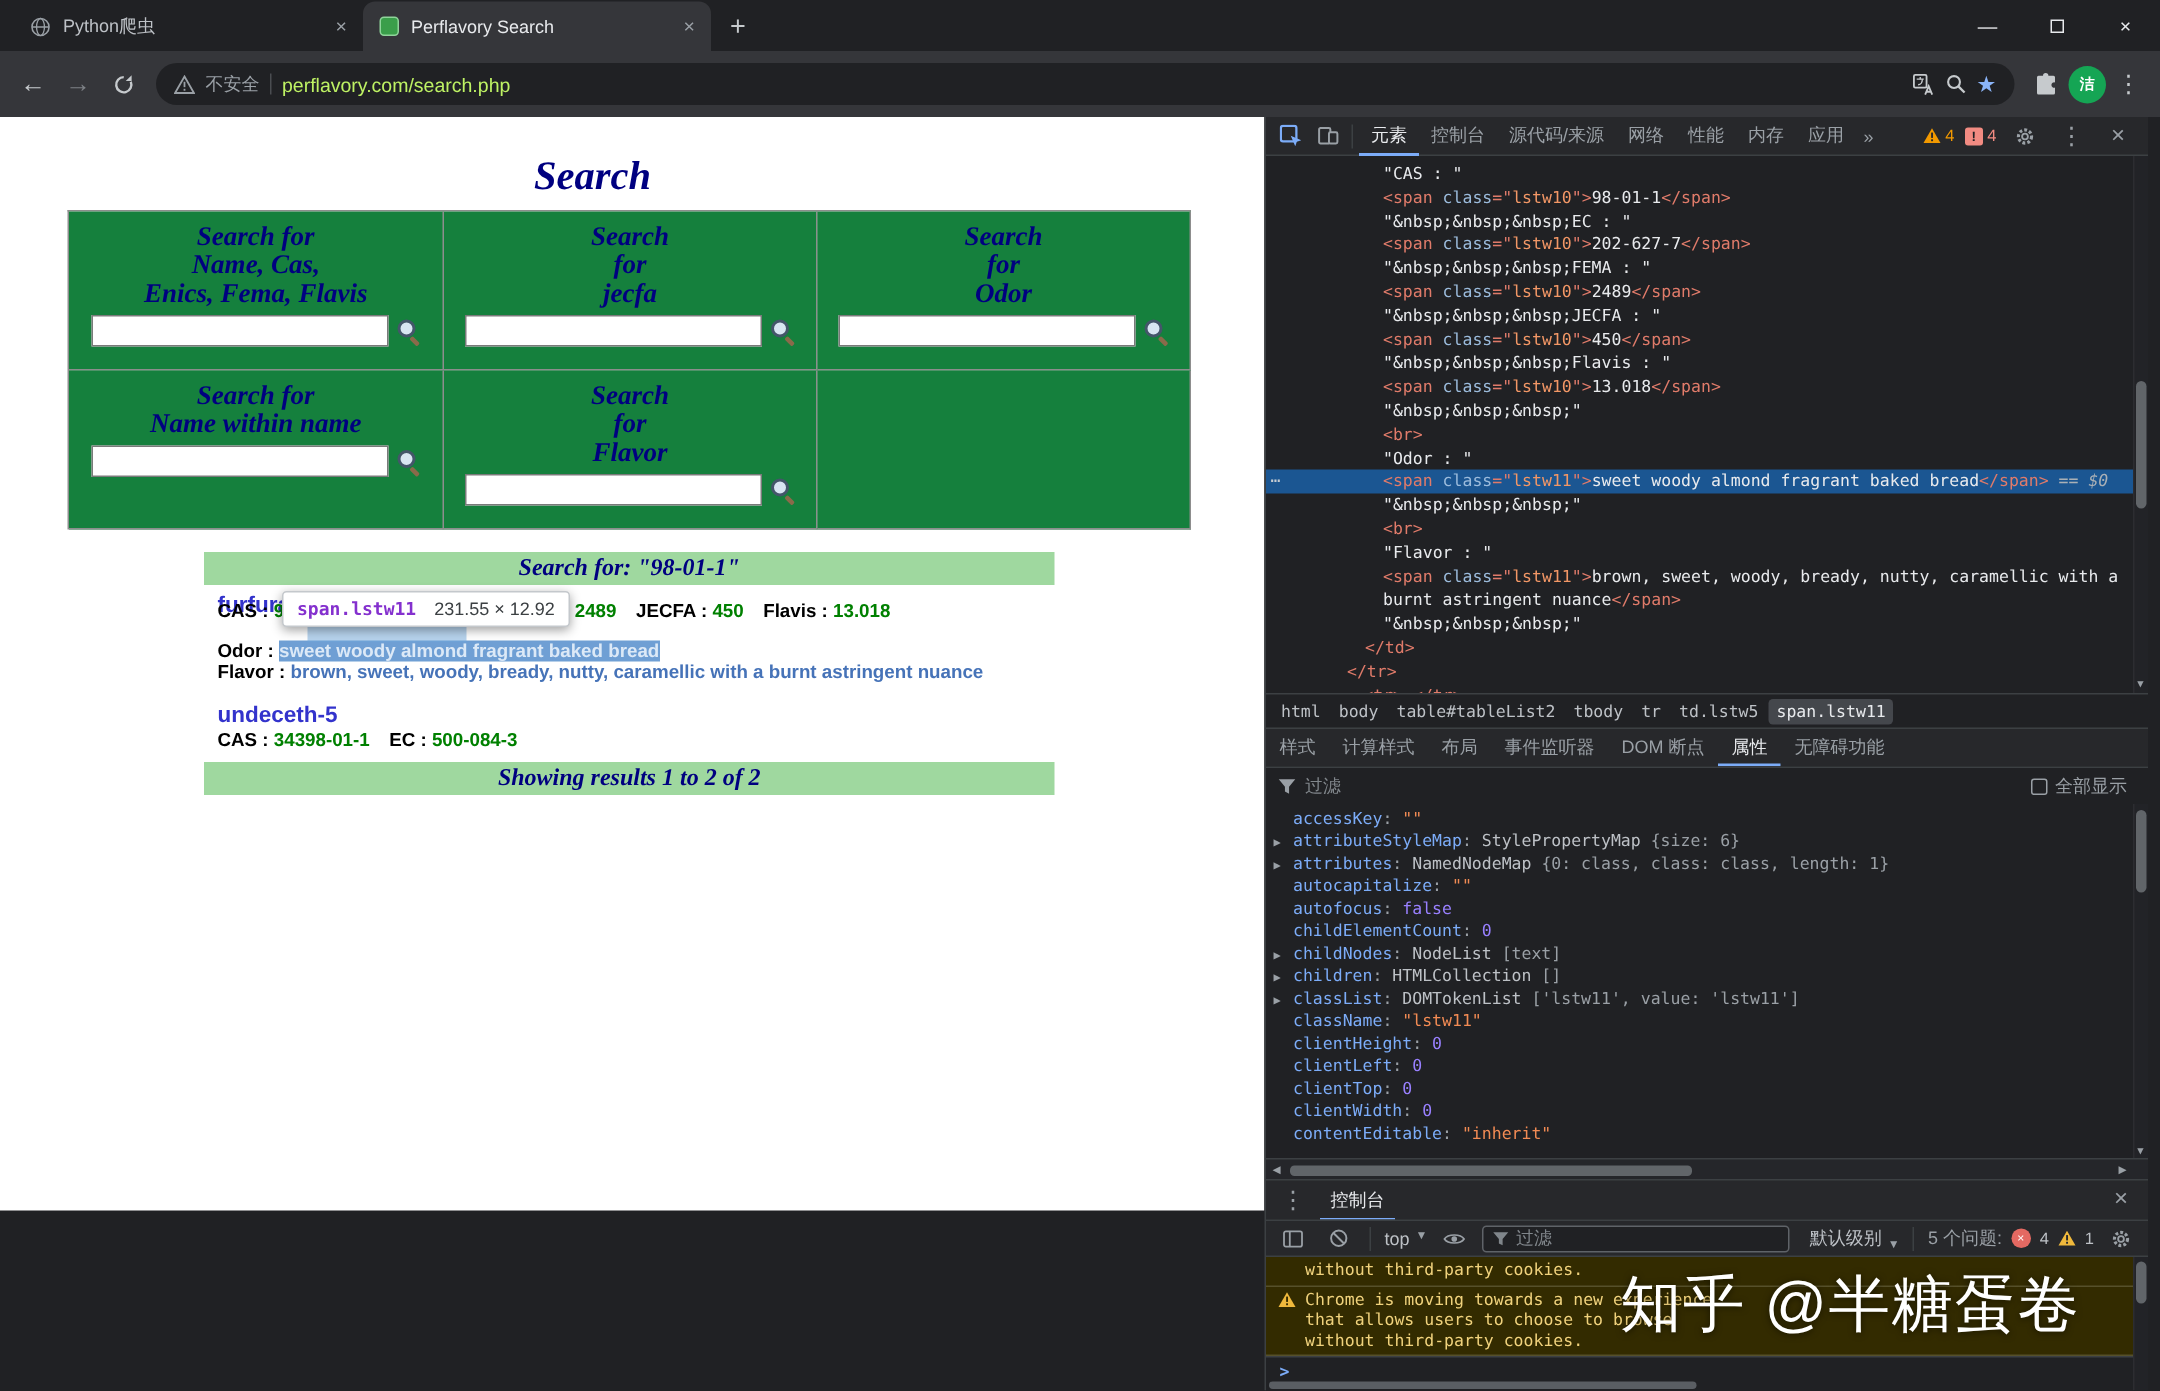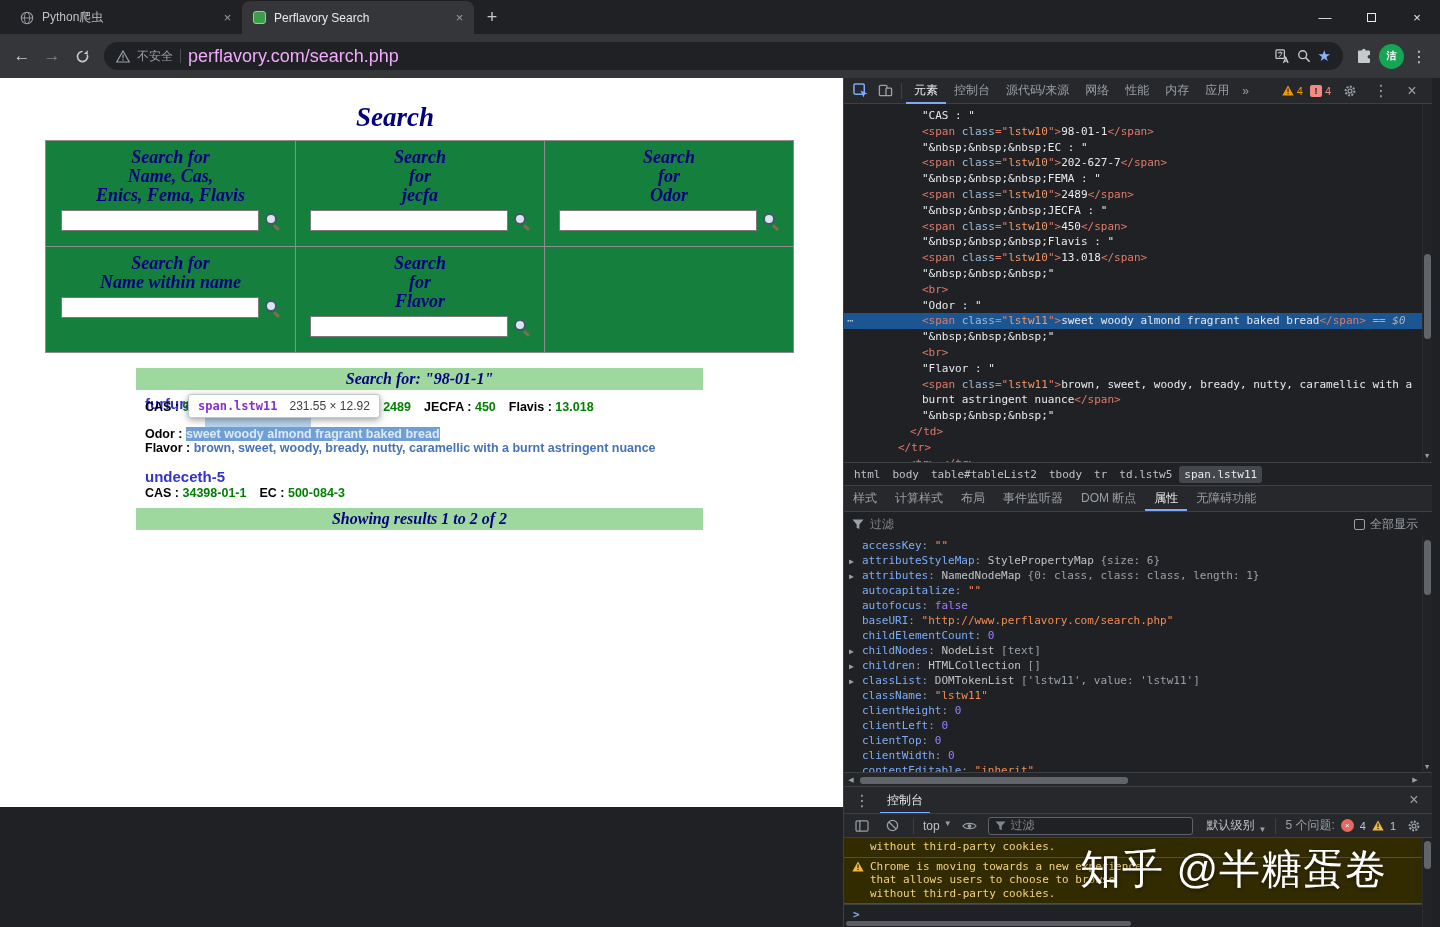--- a/index.html
+++ b/index.html
@@ -17,21 +17,21 @@
 .fav-perf{width:13px;height:13px;border-radius:3px;background:#3a9e4a;border:1px solid #8fd49a}
 .newtab{width:28px;height:28px;color:#c6cacd;font-size:18px;display:flex;align-items:center;justify-content:center;margin:0 0 3px 4px}
 .wincontrols{margin-left:auto;display:flex;height:34px;align-self:flex-start}
 .winbtn{width:46px;display:flex;align-items:center;justify-content:center;color:#e8eaed;font-size:13px}
 .maxbox{width:9px;height:9px;border:1px solid #e8eaed}
 .toolbar{height:44px;background:#35363a;display:flex;align-items:center;padding:0 8px;gap:2px}
 .navbtn{width:28px;height:28px;display:flex;align-items:center;justify-content:center;color:#c6cacd;font-size:17px;border-radius:50%}
 .navbtn.dim{color:#7d8186}
 .omnibox{flex:1;height:28px;background:#202124;border-radius:14px;display:flex;align-items:center;padding:0 12px;margin:0 6px;color:#9aa0a6;font-size:12px;gap:7px}
 .omni-div{width:1px;height:14px;background:#4a4d51}
-.omni-url{color:#f0abfc;font-size:18px;flex:1;white-space:nowrap}
+.omni-url{color:#bef264;font-size:13px;flex:1;white-space:nowrap}
 .omni-ic{color:#c6cacd;display:flex;align-items:center}
 .star{color:#8ab4f8;font-size:15px}
 .avatar{width:25px;height:25px;border-radius:50%;background:#15a554;color:#fff;font-size:10px;display:flex;align-items:center;justify-content:center;font-weight:bold}
 .toolbtn{width:26px;height:26px;display:flex;align-items:center;justify-content:center;color:#c6cacd}
 
 
 .content{display:flex;height:849px}
 .page{width:843px;height:729px;background:#fff;position:relative;overflow:hidden}
 .devtools{width:589px;height:849px;background:#202124;border-left:1px solid #3c4043;display:flex;flex-direction:column;position:relative;color:#9aa0a6}
 
@@ -414,21 +414,20 @@
         </span>
       </div>
 
       <div class="dt-props">
         <div>
             <div class="prop-row"><span class="p-name">accessKey</span><span class="p-punc">: </span><span class="p-str">""</span></div>
             <div class="prop-row"><span class="parrow">▶</span><span class="p-name">attributeStyleMap</span><span class="p-punc">: </span><span class="p-type">StylePropertyMap</span><span class="p-prev"> {size: 6}</span></div>
             <div class="prop-row"><span class="parrow">▶</span><span class="p-name">attributes</span><span class="p-punc">: </span><span class="p-type">NamedNodeMap</span><span class="p-prev"> {0: class, class: class, length: 1}</span></div>
             <div class="prop-row"><span class="p-name">autocapitalize</span><span class="p-punc">: </span><span class="p-str">""</span></div>
             <div class="prop-row"><span class="p-name">autofocus</span><span class="p-punc">: </span><span class="p-kw">false</span></div>
-            <div class="prop-row"><span class="p-name">baseURI</span><span class="p-punc">: </span><span class="p-str">"http://www.perflavory.com/search.php"</span></div>
             <div class="prop-row"><span class="p-name">childElementCount</span><span class="p-punc">: </span><span class="p-num">0</span></div>
             <div class="prop-row"><span class="parrow">▶</span><span class="p-name">childNodes</span><span class="p-punc">: </span><span class="p-type">NodeList</span><span class="p-prev"> [text]</span></div>
             <div class="prop-row"><span class="parrow">▶</span><span class="p-name">children</span><span class="p-punc">: </span><span class="p-type">HTMLCollection</span><span class="p-prev"> []</span></div>
             <div class="prop-row"><span class="parrow">▶</span><span class="p-name">classList</span><span class="p-punc">: </span><span class="p-type">DOMTokenList</span><span class="p-prev"> ['lstw11', value: 'lstw11']</span></div>
             <div class="prop-row"><span class="p-name">className</span><span class="p-punc">: </span><span class="p-str">"lstw11"</span></div>
             <div class="prop-row"><span class="p-name">clientHeight</span><span class="p-punc">: </span><span class="p-num">0</span></div>
             <div class="prop-row"><span class="p-name">clientLeft</span><span class="p-punc">: </span><span class="p-num">0</span></div>
             <div class="prop-row"><span class="p-name">clientTop</span><span class="p-punc">: </span><span class="p-num">0</span></div>
             <div class="prop-row"><span class="p-name">clientWidth</span><span class="p-punc">: </span><span class="p-num">0</span></div>
             <div class="prop-row"><span class="p-name">contentEditable</span><span class="p-punc">: </span><span class="p-str">"inherit"</span></div>

